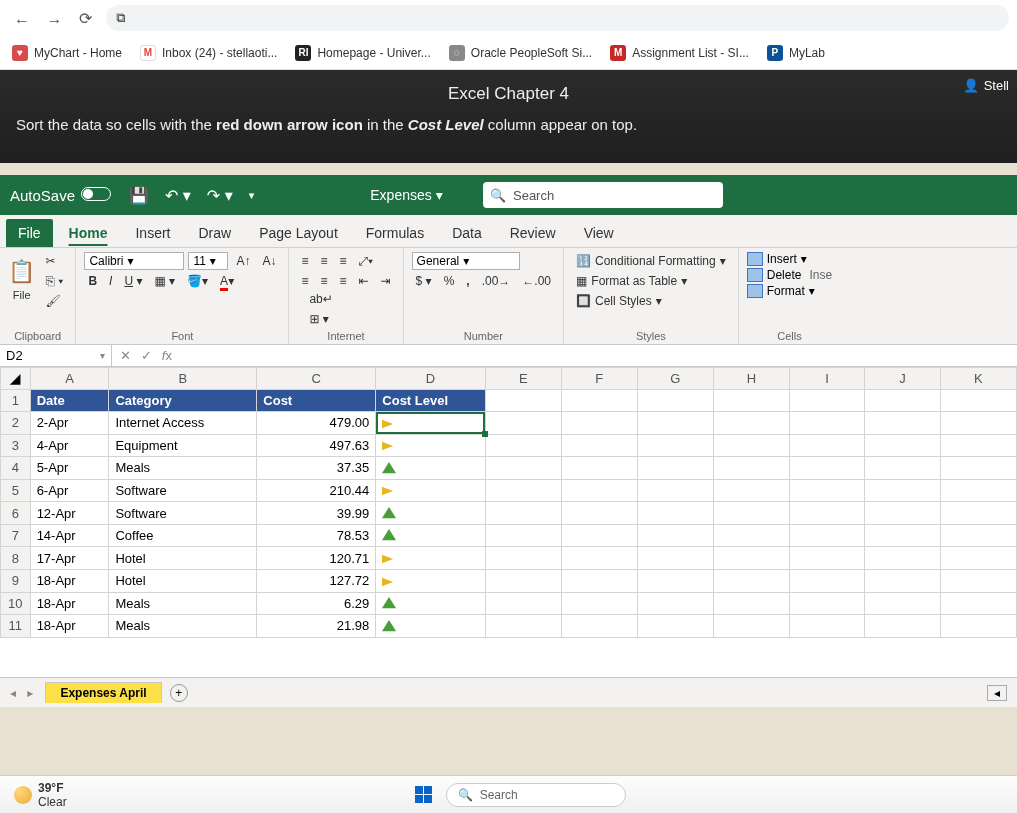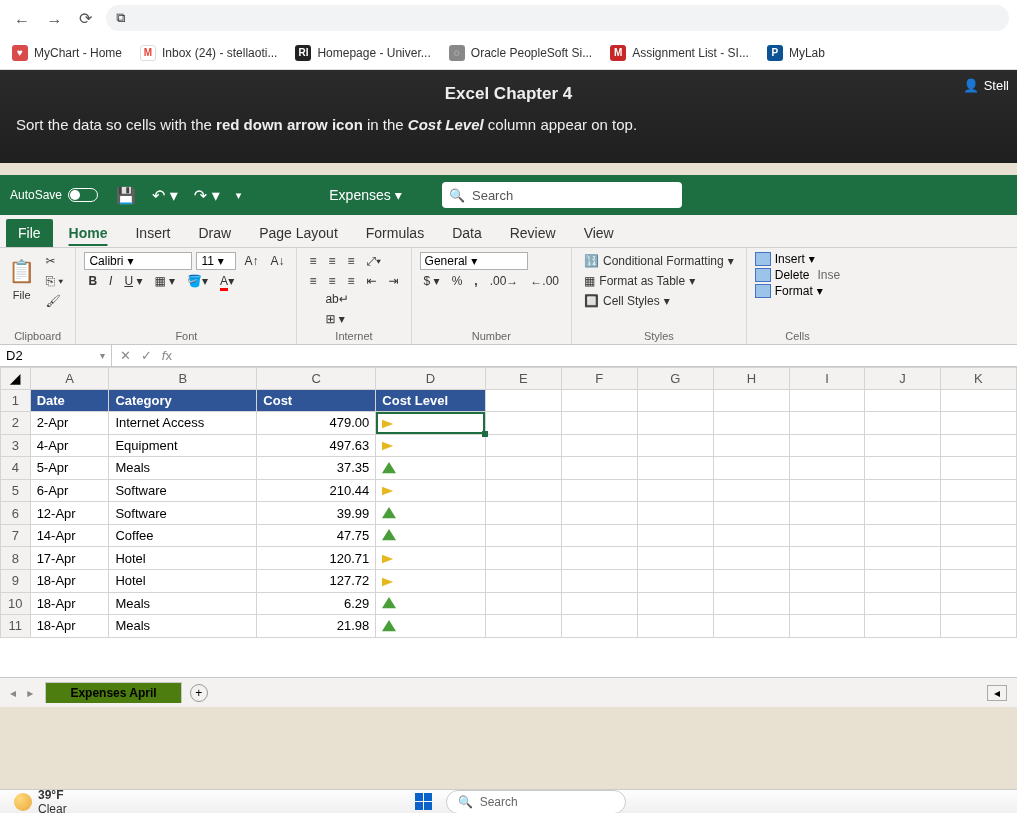--- a/index.html
+++ b/index.html
@@ -8,34 +8,34 @@
   
   .browser-bar { background: #fff; height: 36px; display: flex; align-items: center; padding: 0 8px; gap:8px;}
   .nav-arrows span { color:#555; font-size:16px; padding:0 6px; cursor:pointer;}
   .urlbox { flex:1; background:#f1f3f4; border-radius:16px; height:26px; display:flex; align-items:center; padding:0 10px; font-size:13px; color:#333;}
   .bookmarks { background:#fff; height:34px; display:flex; align-items:center; padding:0 12px; gap:18px; border-bottom:1px solid #ddd;}
   .bm { display:flex; align-items:center; gap:6px; font-size:12px; color:#333; cursor:pointer;}
   .fav { width:16px; height:16px; border-radius:3px; display:inline-flex; align-items:center; justify-content:center; font-size:10px; color:#fff; font-weight:bold;}
 
   
   .instruction { background: linear-gradient(#2b2b2b,#1f1f1f); color:#eee; padding:10px 16px 30px 16px; position:relative;}
-  .lesson-title { text-align:center; font-weight:bold; font-size:17px; padding:4px 0 12px 0;}
+  .lesson-title { text-align:center; font-weight:normal; font-size:17px; padding:4px 0 12px 0;}
   .lesson-text { font-size:15px; }
   .lesson-text .b { font-weight:bold; }
   .lesson-text .i { font-style:italic; font-weight:bold;}
   .user-tag { position:absolute; right:8px; top:8px; color:#fff; font-size:13px; display:flex; align-items:center; gap:4px;}
 
   
   .excel { margin-top:12px; background:#fff; }
   .titlebar { background:#1d6f42; height:40px; display:flex; align-items:center; color:#fff;}
-  .autosave { display:flex; align-items:flex-end; gap:6px; font-size:12px; padding:0 10px;}
+  .autosave { display:flex; align-items:flex-start; gap:6px; font-size:15px; padding:0 10px;}
   .toggle { width:30px; height:14px; border:1px solid #fff; border-radius:8px; position:relative;}
   .toggle::after{content:"";width:10px;height:10px;background:#fff;border-radius:50%;position:absolute;left:1px;top:1px;}
   .tb-icon { padding:0 8px; font-size:16px; cursor:pointer;}
-  .doc-title { flex:0 0 auto; margin-left:80px; font-size:14px; display:flex; align-items:center; gap:4px;}
+  .doc-title { flex:0 0 auto; margin-left:108px; font-size:14px; display:flex; align-items:center; gap:4px;}
   .searchbox { margin-left:40px; background:#fff; color:#555; height:26px; width:240px; border-radius:4px; display:flex; align-items:center; padding:0 8px; font-size:13px; gap:6px;}
 
   .tabs { display:flex; align-items:flex-end; background:#f3f2f1; padding:4px 6px 0 6px; font-size:14px; gap:4px; color:#1d6f42; border-bottom:1px solid #d0d0d0;}
   .tab { padding:6px 12px; cursor:pointer; color:#333;}
   .tab.file { background:#1d6f42; color:#fff; border-radius:2px 2px 0 0;}
   .tab.active { font-weight:bold; text-decoration: underline; text-underline-offset:6px; text-decoration-thickness:2px; color:#1d6f42;}
 
   .ribbon { background:#f3f2f1; display:flex; border-bottom:1px solid #c8c8c8; font-size:12px;}
   .group { border-right:1px solid #d8d8d8; padding:4px 8px 2px 8px; display:flex; flex-direction:column; justify-content:space-between;}
   .group-label { text-align:center; color:#666; font-size:11px; padding-top:2px;}
@@ -61,25 +61,25 @@
   table.grid th.rowhead { background:#f3f2f1; color:#555; font-weight:normal; text-align:center; width:30px;}
   table.grid th.corner { background:#f3f2f1; width:30px;}
   .hdr { background:#2f5597 !important; color:#fff; font-weight:bold;}
   .num { text-align:right;}
   .sel { outline:2px solid #1d6f42; outline-offset:-2px; position:relative;}
   .sel::after{content:"";position:absolute;right:-3px;bottom:-3px;width:6px;height:6px;background:#1d6f42;}
   .arrow-ico { width:14px;height:14px; display:inline-block; vertical-align:middle;}
 
   .sheet-tabs { background:#f3f2f1; display:flex; align-items:center; padding:4px 10px; font-size:12px; border-top:1px solid #c8c8c8; gap:8px;}
   .sheet-nav { color:#888; letter-spacing:4px;}
-  .sheet-tab { background:#4d7c0f; border:1px solid #c8c8c8; border-bottom:none; padding:3px 24px; font-weight:bold;}
+  .sheet-tab { background:#fde047; border:1px solid #c8c8c8; border-bottom:none; padding:3px 14px; font-weight:bold;}
   .add-sheet { width:18px; height:18px; border:1px solid #999; border-radius:50%; display:flex; align-items:center; justify-content:center; cursor:pointer;}
   .statusbar { background:#f3f2f1; display:flex; align-items:center; padding:2px 10px; font-size:12px; color:#555; border-top:1px solid #c8c8c8; justify-content:space-between;}
   
-  .taskbar { position:absolute; bottom:0; left:0; right:0; height:24px; background:linear-gradient(#fdfdfd,#f0f0f0); display:flex; align-items:center; padding:0 14px; gap:14px; font-size:12px; color:#333; border-top:1px solid #ccc;}
+  .taskbar { position:absolute; bottom:0; left:0; right:0; height:38px; background:linear-gradient(#fdfdfd,#f0f0f0); display:flex; align-items:center; padding:0 14px; gap:14px; font-size:12px; color:#333; border-top:1px solid #ccc;}
   .weather { display:flex; align-items:center; gap:6px;}
   .moon { width:18px;height:18px; border-radius:50%; background:radial-gradient(circle at 30% 30%, #ffd87a, #e8a93c);}
   .win-search { background:#fff; border:1px solid #ccc; border-radius:16px; padding:4px 12px; display:flex; align-items:center; gap:6px; color:#666; min-width:180px;}
   .winlogo { display:grid; grid-template-columns:8px 8px; grid-template-rows:8px 8px; gap:1px;}
   .winlogo span{background:#0a63c9;}
   .cells-btn { display:flex; align-items:center; gap:4px; font-size:12px; cursor:pointer;}
   .cells-ico { width:16px; height:14px; background:linear-gradient(#9cc3e8,#9cc3e8); border:1px solid #4472c4;}
 </style>
 </head>
 <body>
@@ -177,21 +177,21 @@
           <span class="btn">⎘ ▾</span>
           <span class="btn">🖌</span>
         </div>
       </div>
       <div class="group-label">Clipboard</div>
     </div>
 
     <div class="group">
       <div class="stackv">
         <div class="row">
-          <div class="dropdown" style="width:108px">
+          <div class="dropdown" style="width:100px">
               <span>Calibri</span>
               <span>▾</span>
             </div>
           <div class="dropdown" style="width:40px">
               <span>11</span>
               <span>▾</span>
             </div>
           <span class="btn">A↑</span>
           <span class="btn">A↓</span>
         </div>
@@ -216,21 +216,21 @@
           <span class="btn">⤢▾</span>
         </div>
         <div class="row">
           <span class="btn">≡</span>
           <span class="btn">≡</span>
           <span class="btn">≡</span>
           <span class="btn">⇤</span>
           <span class="btn">⇥</span>
         </div>
       </div>
-      <div class="stackv" style="margin-left:16px">
+      <div class="stackv" style="margin-left:8px">
         <span class="btn">ab↵</span>
         <span class="btn">⊞ ▾</span>
       </div>
       <div class="group-label">Internet</div>
     </div>
 
     <div class="group">
       <div class="stackv">
         <div class="dropdown" style="width:108px">
             <span>General</span>
@@ -397,21 +397,21 @@
             <td></td>
             <td></td>
             <td></td>
             <td></td>
             <td></td>
           </tr>
           <tr>
             <th class="rowhead">7</th>
             <td>14-Apr</td>
             <td>Coffee</td>
-            <td class="num">47.75</td>
+            <td class="num">78.53</td>
             <td class=""><svg class="arrow-ico" viewBox="0 0 10 10">
                 <polygon points="5,0 10,8 0,8" fill="#4a9e3a"></polygon>
               </svg></td>
             <td></td>
             <td></td>
             <td></td>
             <td></td>
             <td></td>
             <td></td>
             <td></td>

